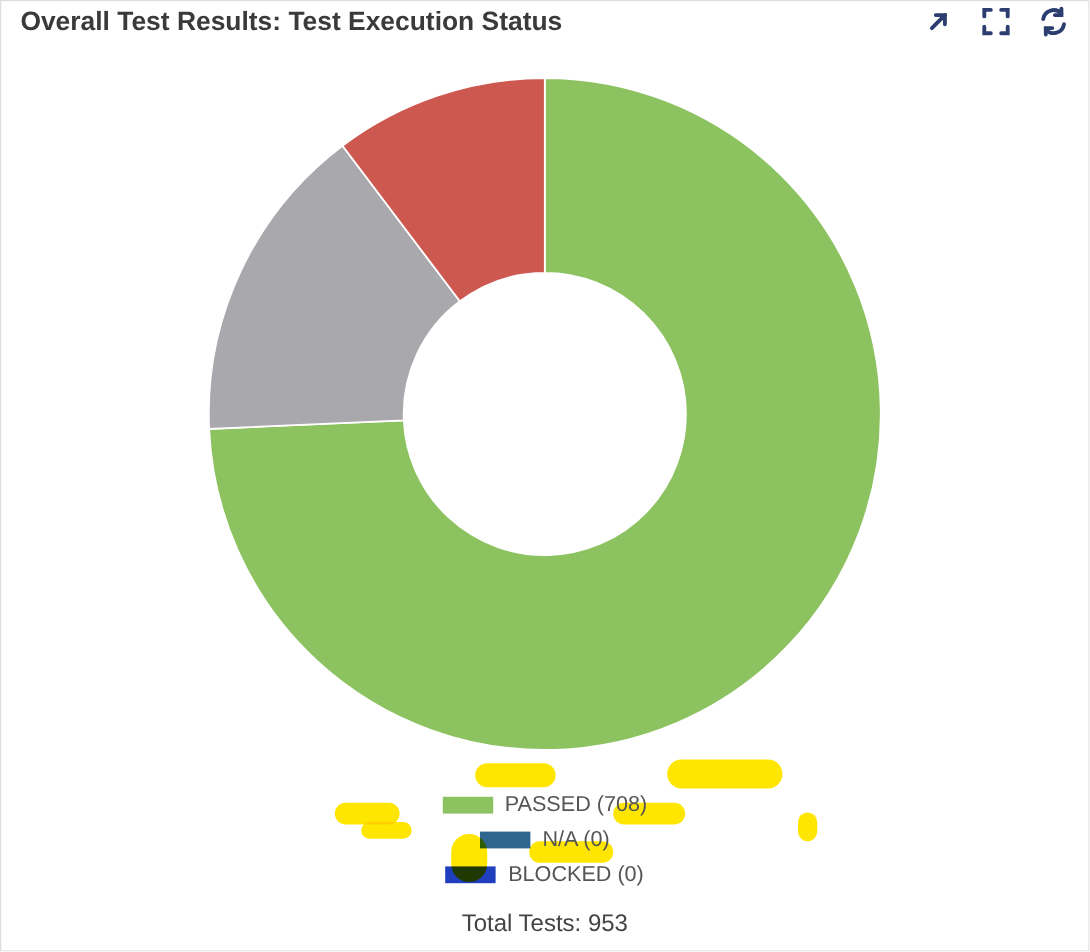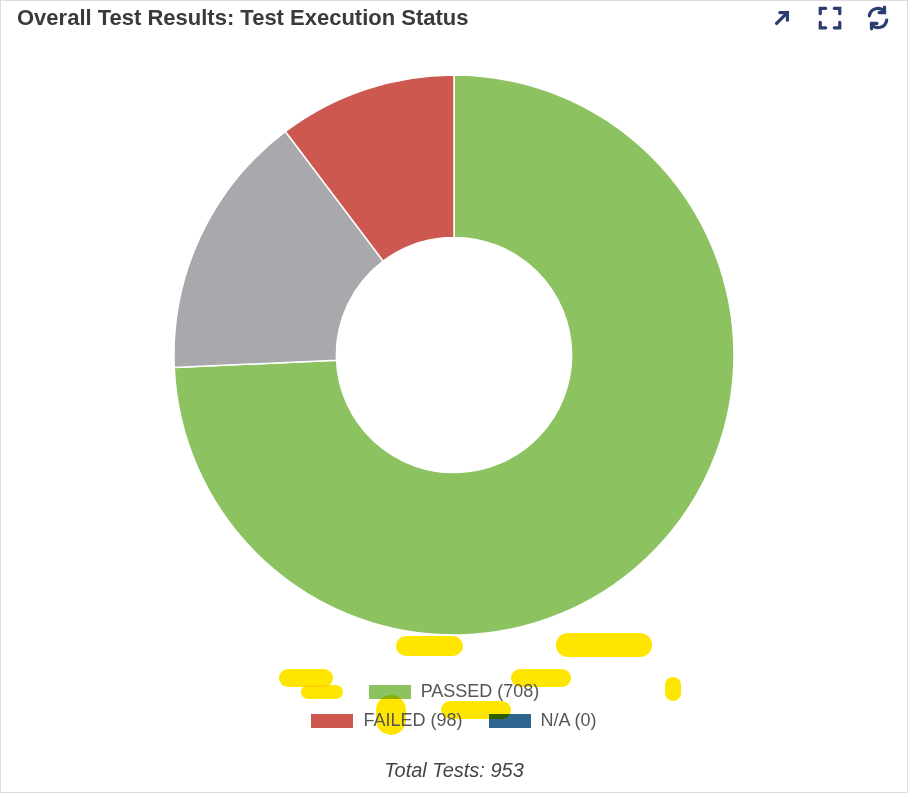--- a/index.html
+++ b/index.html
@@ -76,21 +76,20 @@
       width: 42px;
       height: 14px;
       display: inline-block;
     }
     .legend-name, .legend-count { position: relative; z-index: 1; }
     .total-line {
       text-align: center;
       font-size: 20px;
       color: #444;
       padding: 14px 0 10px 0;
-      font-style: italic;
     }
     .hl-blob {
       position: absolute;
       background: #ffe600;
       pointer-events: none;
     }
   </style>
 </head>
 <body>
 
@@ -133,29 +132,29 @@
 
   <div class="legend-wrap" id="legend">
       <div class="legend-row">
         <div class="legend-item">
           <span class="swatch" style="background: rgb(141, 194, 97);"></span>
           <span><span class="legend-name">PASSED </span><span class="legend-count">(708)</span></span>
         </div>
       </div>
       <div class="legend-row">
         <div class="legend-item">
-          <span class="swatch" style="background: rgb(204, 88, 80);"></span>
-          <span><span class="legend-name">FAILED </span><span class="legend-count">(98)</span></span>
-        </div>
-        <div class="legend-item">
           <span class="swatch" style="background: rgb(47, 102, 144);"></span>
           <span><span class="legend-name">N/A </span><span class="legend-count">(0)</span></span>
         </div>
       </div>
       <div class="legend-row">
+        <div class="legend-item">
+          <span class="swatch" style="background: rgb(31, 63, 191);"></span>
+          <span><span class="legend-name">BLOCKED </span><span class="legend-count">(0)</span></span>
+        </div>
       </div>
     </div>
 
   <div class="total-line">
     <span>Total Tests:</span>
     <span> </span>
     <span>953</span>
   </div>
 <div class="hl-blob" style="left: 395px; top: 635px; width: 67px; height: 20px; border-radius: 10px; mix-blend-mode: multiply;"></div>
     <div class="hl-blob" style="left: 555px; top: 632px; width: 96px; height: 24px; border-radius: 12px; mix-blend-mode: multiply;"></div>

